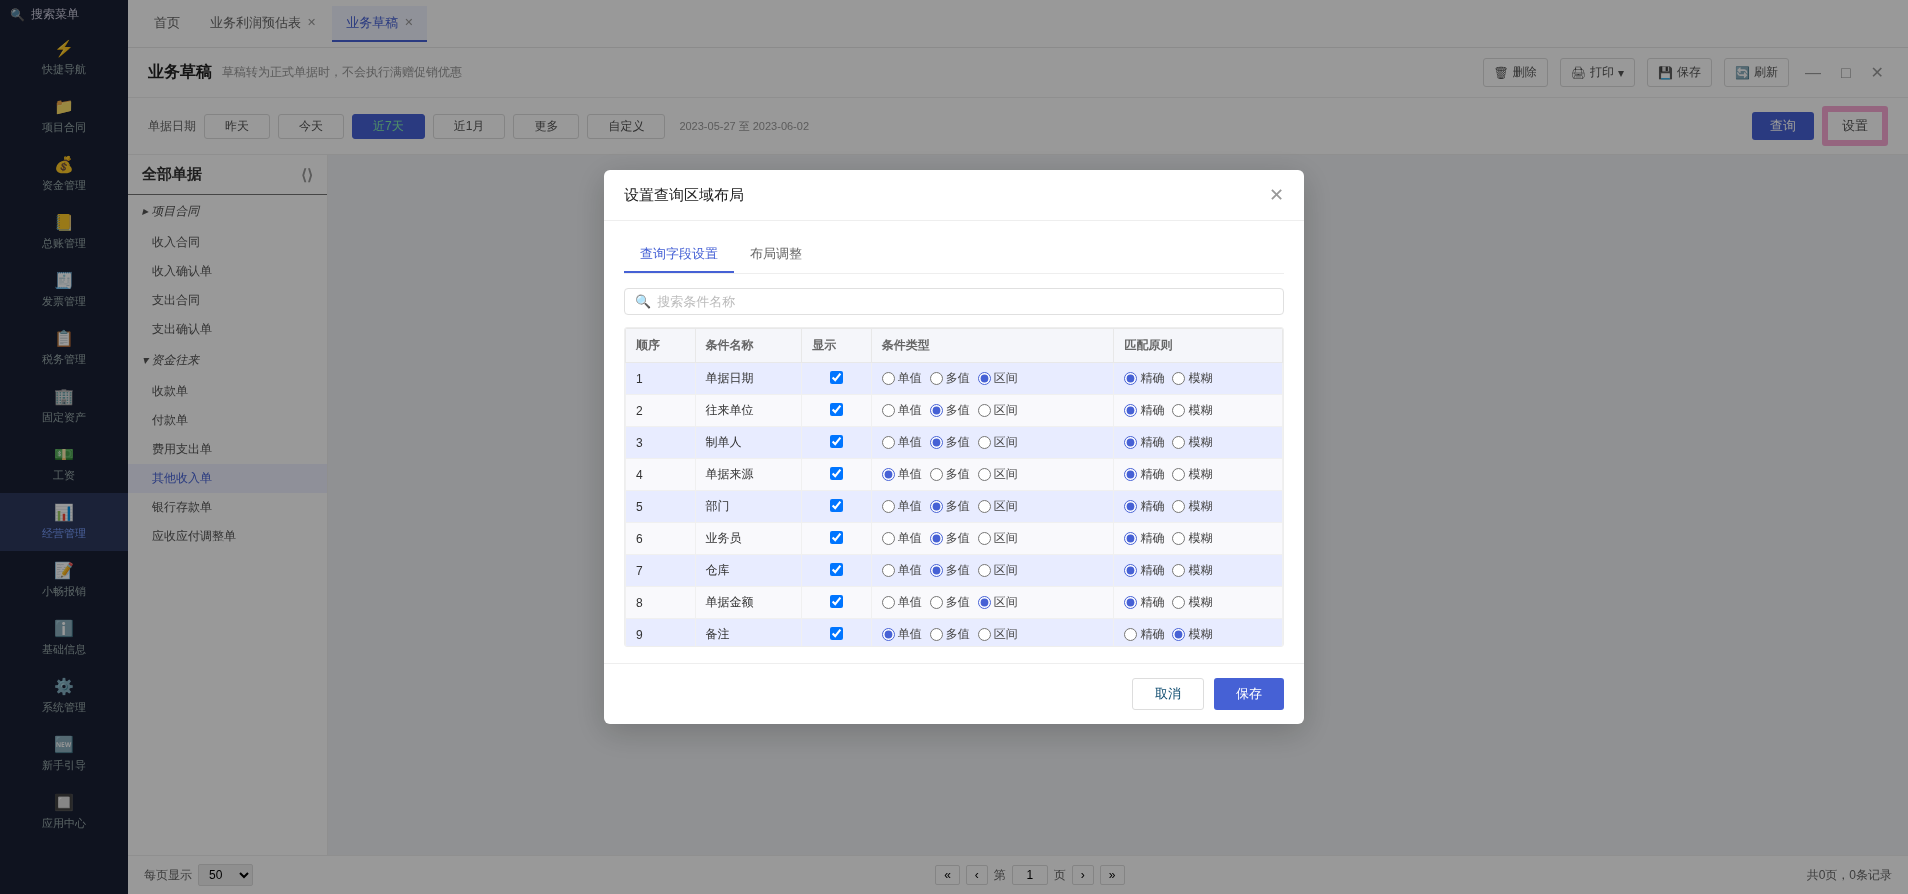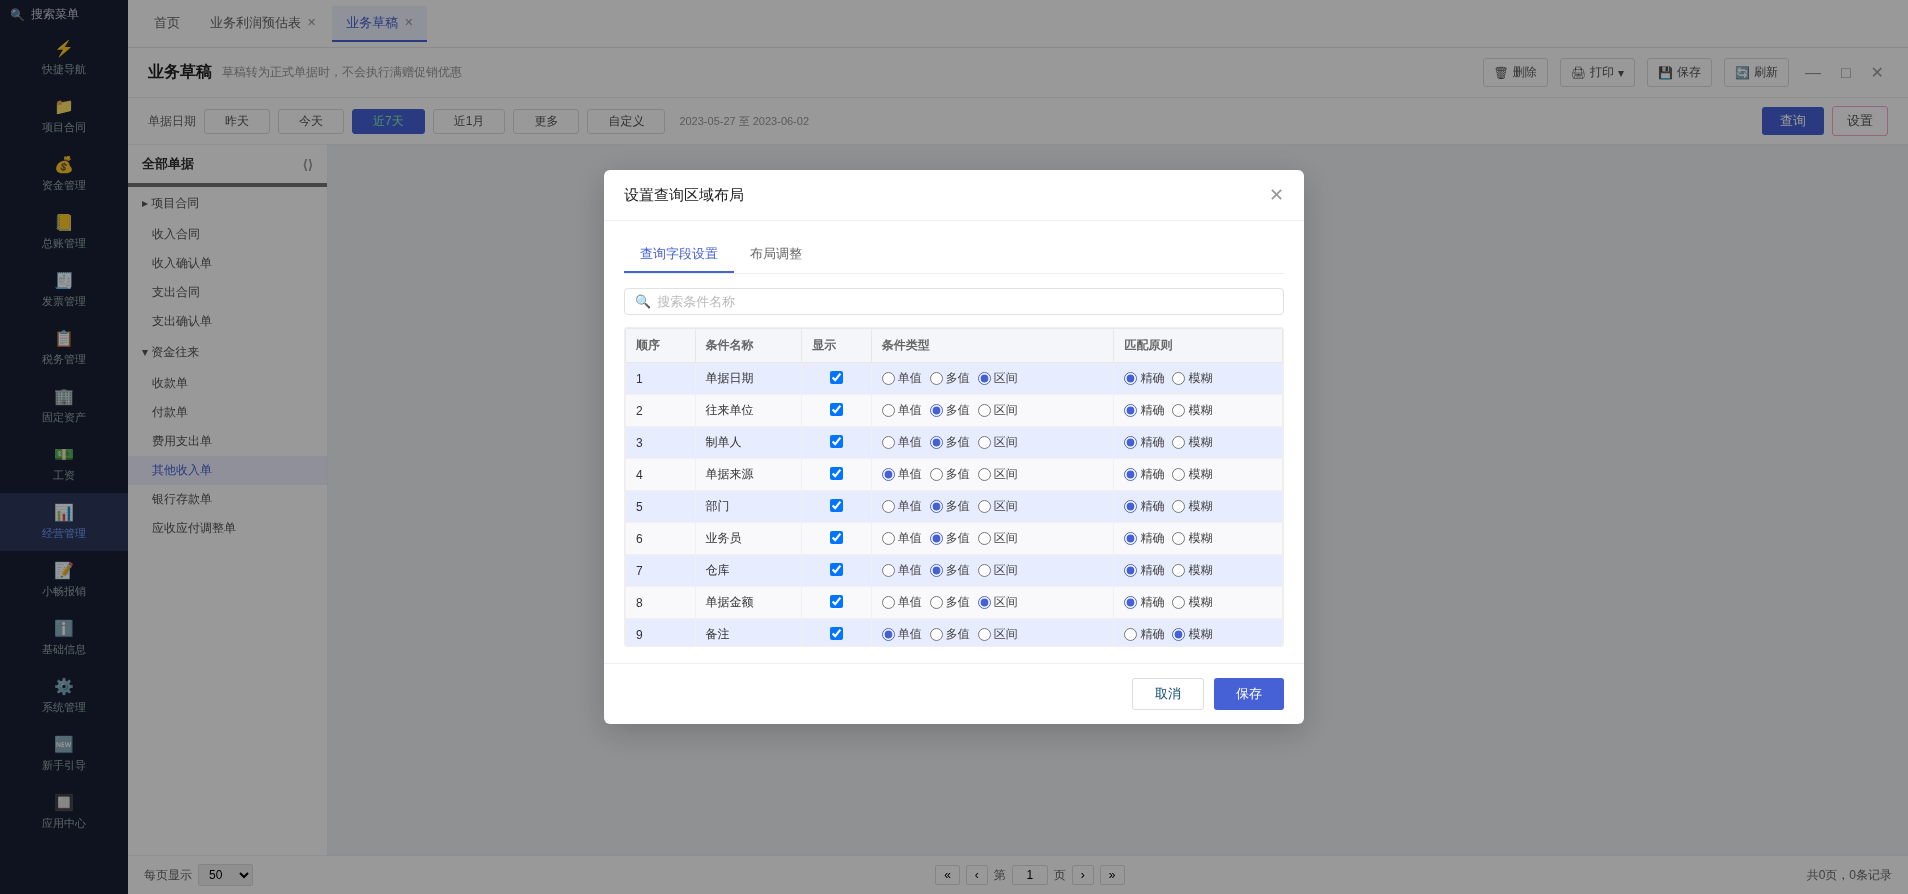--- a/index.html
+++ b/index.html
@@ -33,27 +33,27 @@
     .header-actions { display: flex; align-items: center; gap: 12px; }
     .header-btn { display: flex; align-items: center; gap: 4px; padding: 5px 10px; border: 1px solid #ddd; border-radius: 3px; cursor: pointer; font-size: 12px; color: #555; background: #fff; }
 
     
     .filter-bar { background: #fff; padding: 8px 20px; display: flex; align-items: center; gap: 8px; border-bottom: 1px solid #eee; flex-wrap: wrap; }
     .filter-label { font-size: 12px; color: #666; }
     .filter-btn { padding: 3px 20px; border: 1px solid #ddd; border-radius: 3px; font-size: 12px; cursor: pointer; background: #fff; color: #555; }
     .filter-btn.active { background: #4661d5; color: #86efac; border-color: #4661d5; }
     .filter-date { font-size: 11px; color: #999; padding: 2px 6px; }
     .query-btn { padding: 5px 18px; background: #4661d5; color: #fff; border: none; border-radius: 3px; cursor: pointer; font-size: 13px; }
-    .set-btn { padding: 5px 14px; background: #fff; color: #555; border: 1px solid #f9a8d4; border-radius: 3px; cursor: pointer; font-size: 13px; }
+    .set-btn { padding: 5px 14px; background: #fff; color: #555; border: 6px solid #f9a8d4; border-radius: 3px; cursor: pointer; font-size: 13px; }
 
     
     .content-layout { display: flex; height: 100%; }
     .left-panel { width: 200px; background: #fff; border-right: 1px solid #eee; flex-shrink: 0; }
-    .left-panel-header { padding: 10px 14px; font-size: 13px; font-weight: bold; color: #333; display: flex; align-items: center; justify-content: space-between; border-bottom: 4px solid #737373; }
-    .left-panel-item { padding: 8px 14px; cursor: pointer; font-size: 12px; color: #555; }
+    .left-panel-header { padding: 10px 14px; font-size: 15px; font-weight: bold; color: #333; display: flex; align-items: center; justify-content: space-between; border-bottom: 1px solid #737373; }
+    .left-panel-item { padding: 8px 14px; cursor: pointer; font-size: 12px; color: #555; font-style: italic; }
     .left-panel-sub { padding: 6px 24px; font-size: 12px; color: #555; cursor: pointer; }
     .left-panel-sub.active { color: #4661d5; background: #eef1ff; }
 
     
     .right-content { flex: 1; overflow: auto; padding: 10px; }
 
     
     .bottom-bar { background: #fff; padding: 8px 16px; display: flex; align-items: center; justify-content: space-between; border-top: 1px solid #eee; font-size: 12px; color: #666; }
     .pagination { display: flex; align-items: center; gap: 6px; }
     .page-btn { padding: 2px 8px; border: 1px solid #ddd; border-radius: 2px; cursor: pointer; background: #fff; font-size: 12px; }

